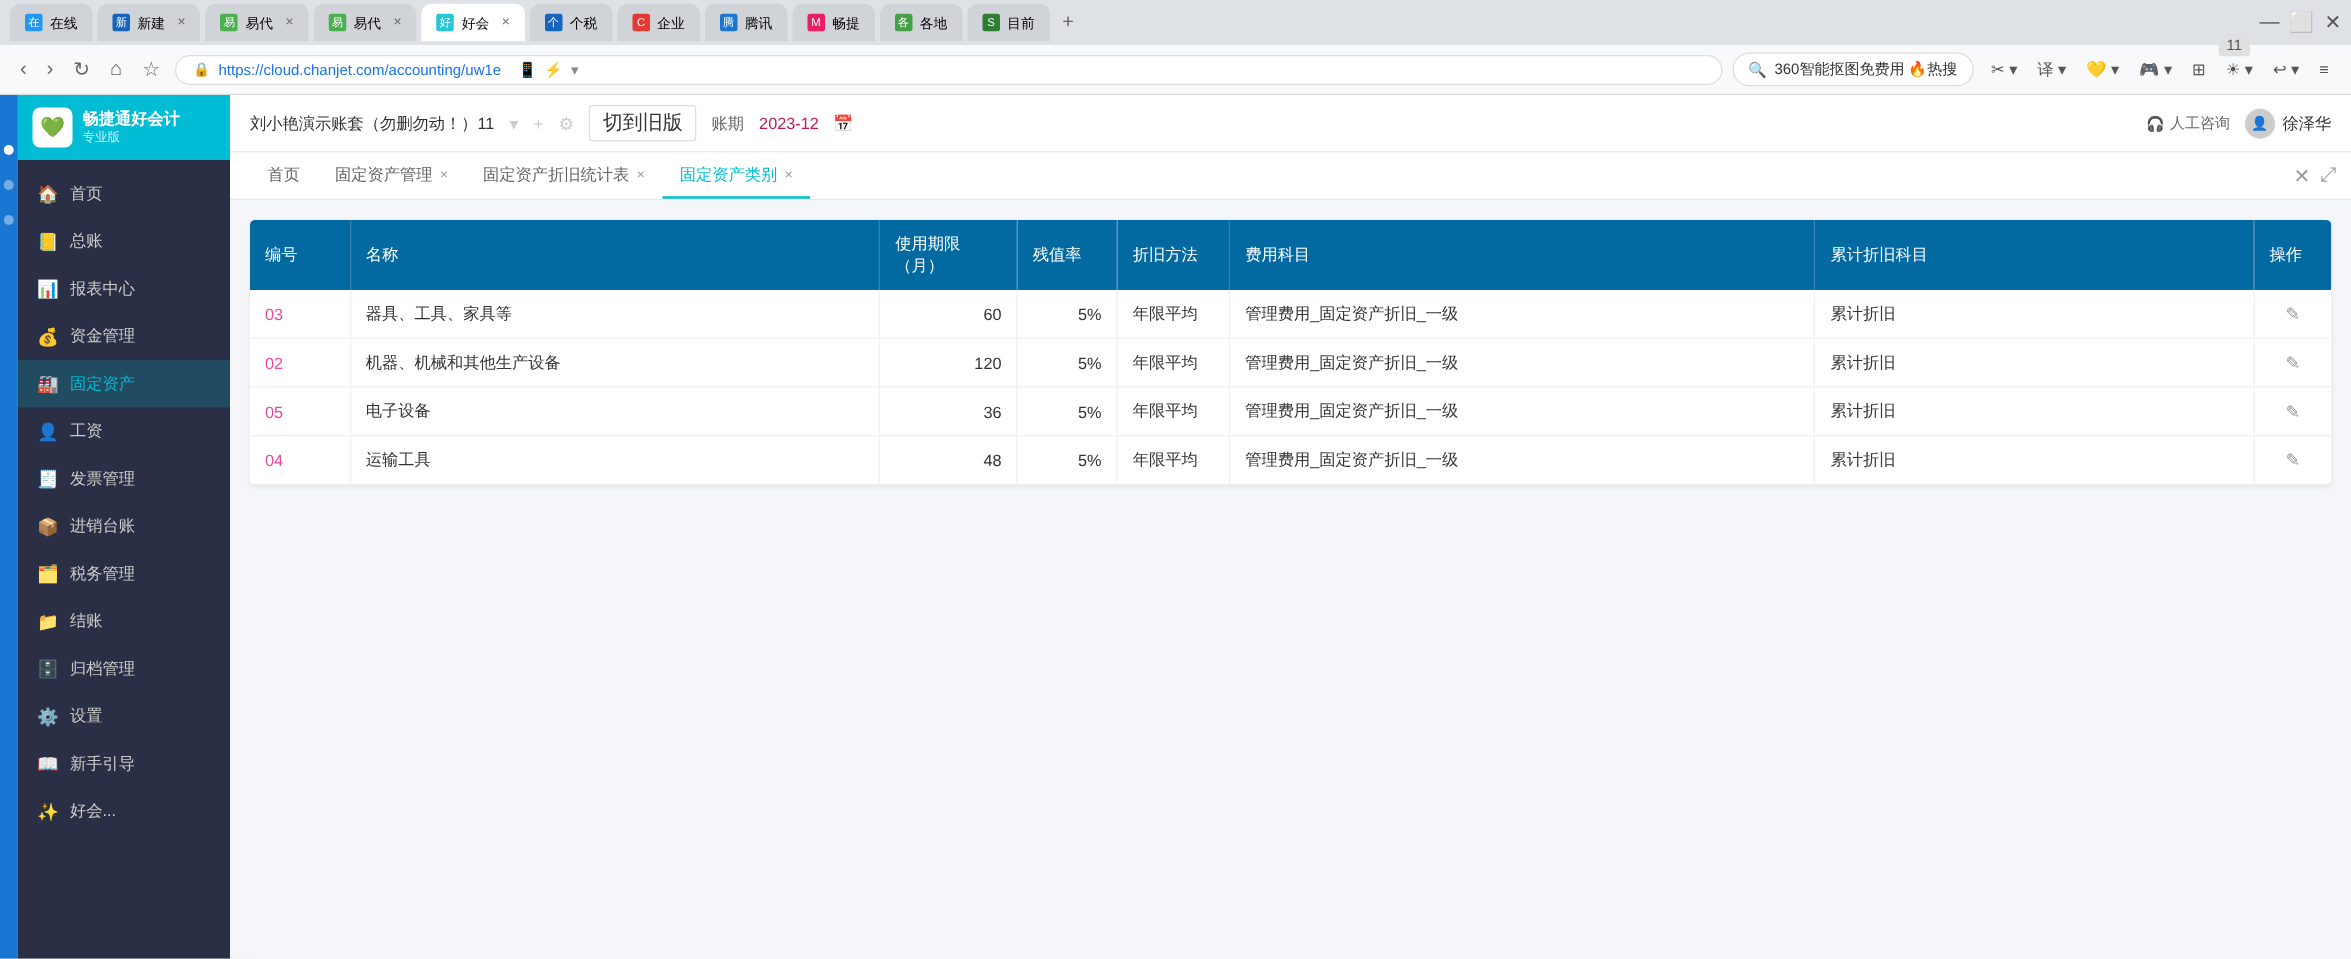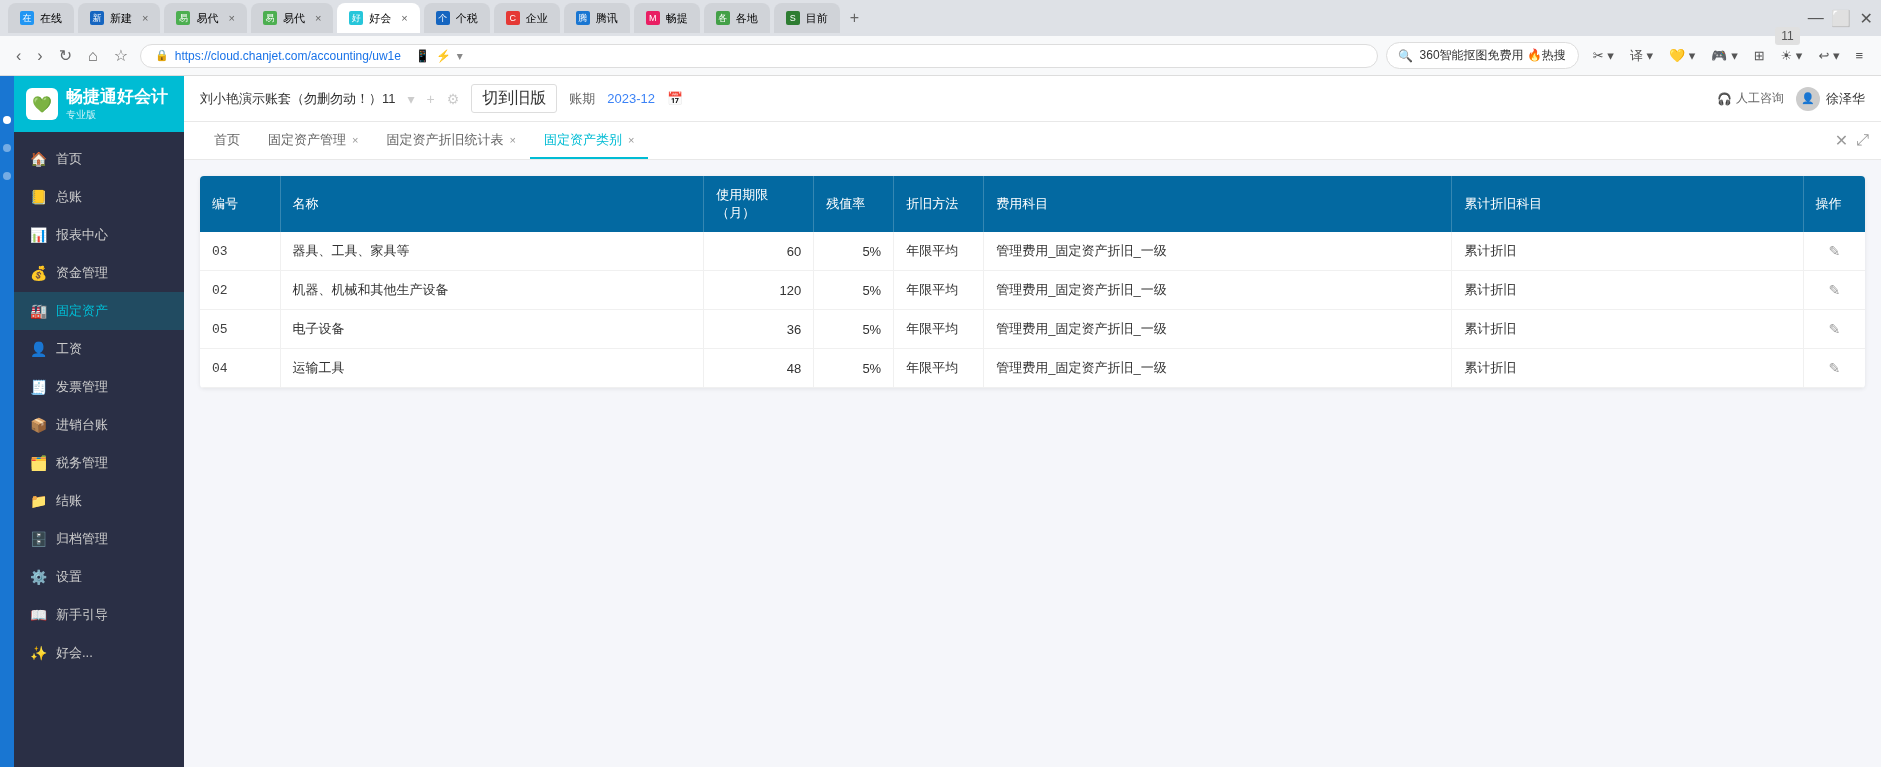--- a/index.html
+++ b/index.html
@@ -23,31 +23,31 @@
     .browser-tools { display: flex; gap: 4px; align-items: center; }
     .tool-btn { background: none; border: none; cursor: pointer; color: #555; font-size: 13px; padding: 3px 6px; border-radius: 3px; }
 
     
     .app-wrapper { display: flex; height: calc(767px - 76px); }
 
     
     .sidebar { width: 170px; background: #2a2f45; display: flex; flex-direction: column; flex-shrink: 0; }
     .sidebar-logo { background: #00bcd4; padding: 10px 12px; display: flex; align-items: center; gap: 8px; }
     .logo-icon { width: 32px; height: 32px; background: #fff; border-radius: 6px; display: flex; align-items: center; justify-content: center; font-size: 16px; }
-    .logo-text { color: #fff; font-size: 17px; font-weight: bold; line-height: 1.3; }
+    .logo-text { color: #fff; font-size: 13px; font-weight: bold; line-height: 1.3; }
     .logo-sub { font-size: 10px; color: rgba(255,255,255,0.8); }
     .sidebar-menu { flex: 1; overflow-y: auto; padding: 8px 0; }
     .menu-item { display: flex; align-items: center; gap: 8px; padding: 10px 16px; color: #ccc; cursor: pointer; font-size: 13px; border-radius: 0; transition: background 0.2s; }
     .menu-item.active { background: rgba(0,188,212,0.2); color: #00bcd4; }
     .menu-icon { width: 18px; height: 18px; display: flex; align-items: center; justify-content: center; font-size: 14px; flex-shrink: 0; }
 
     
     .header { background: #fff; height: 46px; display: flex; align-items: center; padding: 0 16px; border-bottom: 1px solid #e8e8e8; gap: 12px; }
     .period-label { color: #666; }
-    .period-value { color: #3b82f6; font-weight: 500; }
+    .period-value { color: #be185d; font-weight: 500; }
     .switch-btn { border: 1px solid #ddd; border-radius: 3px; padding: 3px 10px; font-size: 16px; cursor: pointer; color: #333; background: #fff; }
     .header-right { margin-left: auto; display: flex; align-items: center; gap: 12px; }
     .service-btn { color: #666; font-size: 12px; display: flex; align-items: center; gap: 4px; cursor: pointer; }
     .user-avatar { width: 24px; height: 24px; background: #ccc; border-radius: 50%; display: flex; align-items: center; justify-content: center; font-size: 11px; }
 
     
     .tab-bar { background: #fff; height: 38px; display: flex; align-items: center; padding: 0 0 0 16px; border-bottom: 1px solid #e8e8e8; gap: 0; }
     .page-tab { padding: 8px 14px; font-size: 13px; cursor: pointer; color: #666; border-bottom: 2px solid transparent; display: flex; align-items: center; gap: 6px; white-space: nowrap; }
     .page-tab.active { color: #00bcd4; border-bottom-color: #00bcd4; }
     .page-tab .close-x { font-size: 11px; color: #999; cursor: pointer; }
@@ -61,21 +61,21 @@
     .btn-refresh { background: #fff; color: #666; border: 1px solid #ddd; border-radius: 4px; padding: 7px 14px; font-size: 13px; cursor: pointer; display: flex; align-items: center; gap: 4px; }
 
     
     .data-table { width: 100%; border-collapse: collapse; background: #fff; border-radius: 4px; overflow: hidden; box-shadow: 0 1px 4px rgba(0,0,0,0.08); }
     .data-table thead tr { background: #0369a1; color: #fff; }
     .data-table thead th { padding: 10px 12px; font-weight: 500; font-size: 13px; text-align: left; border-right: 1px solid rgba(255,255,255,0.2); }
     .data-table thead th:last-child { border-right: none; }
     .data-table tbody tr { border-bottom: 1px solid #f0f0f0; }
     .data-table tbody td { padding: 10px 12px; font-size: 13px; color: #333; border-right: 1px solid #f0f0f0; }
     .data-table tbody td:last-child { border-right: none; text-align: center; }
-    .code-link { color: #404040; cursor: pointer; text-decoration: none; font-family: Liberation Mono, monospace; }
+    .code-link { color: #ec4899; cursor: pointer; text-decoration: none; }
     .edit-icon { color: #999; cursor: pointer; font-size: 14px; }
     .col-code { width: 80px; }
     .col-name { min-width: 180px; }
     .col-period { width: 110px; text-align: right; }
     .col-rate { width: 80px; text-align: right; }
     .col-method { width: 90px; margin-top: 32px; }
     .col-expense { min-width: 200px; }
     .col-accum { min-width: 150px; }
     .col-action { width: 62px; }
     td.right { text-align: right; }

